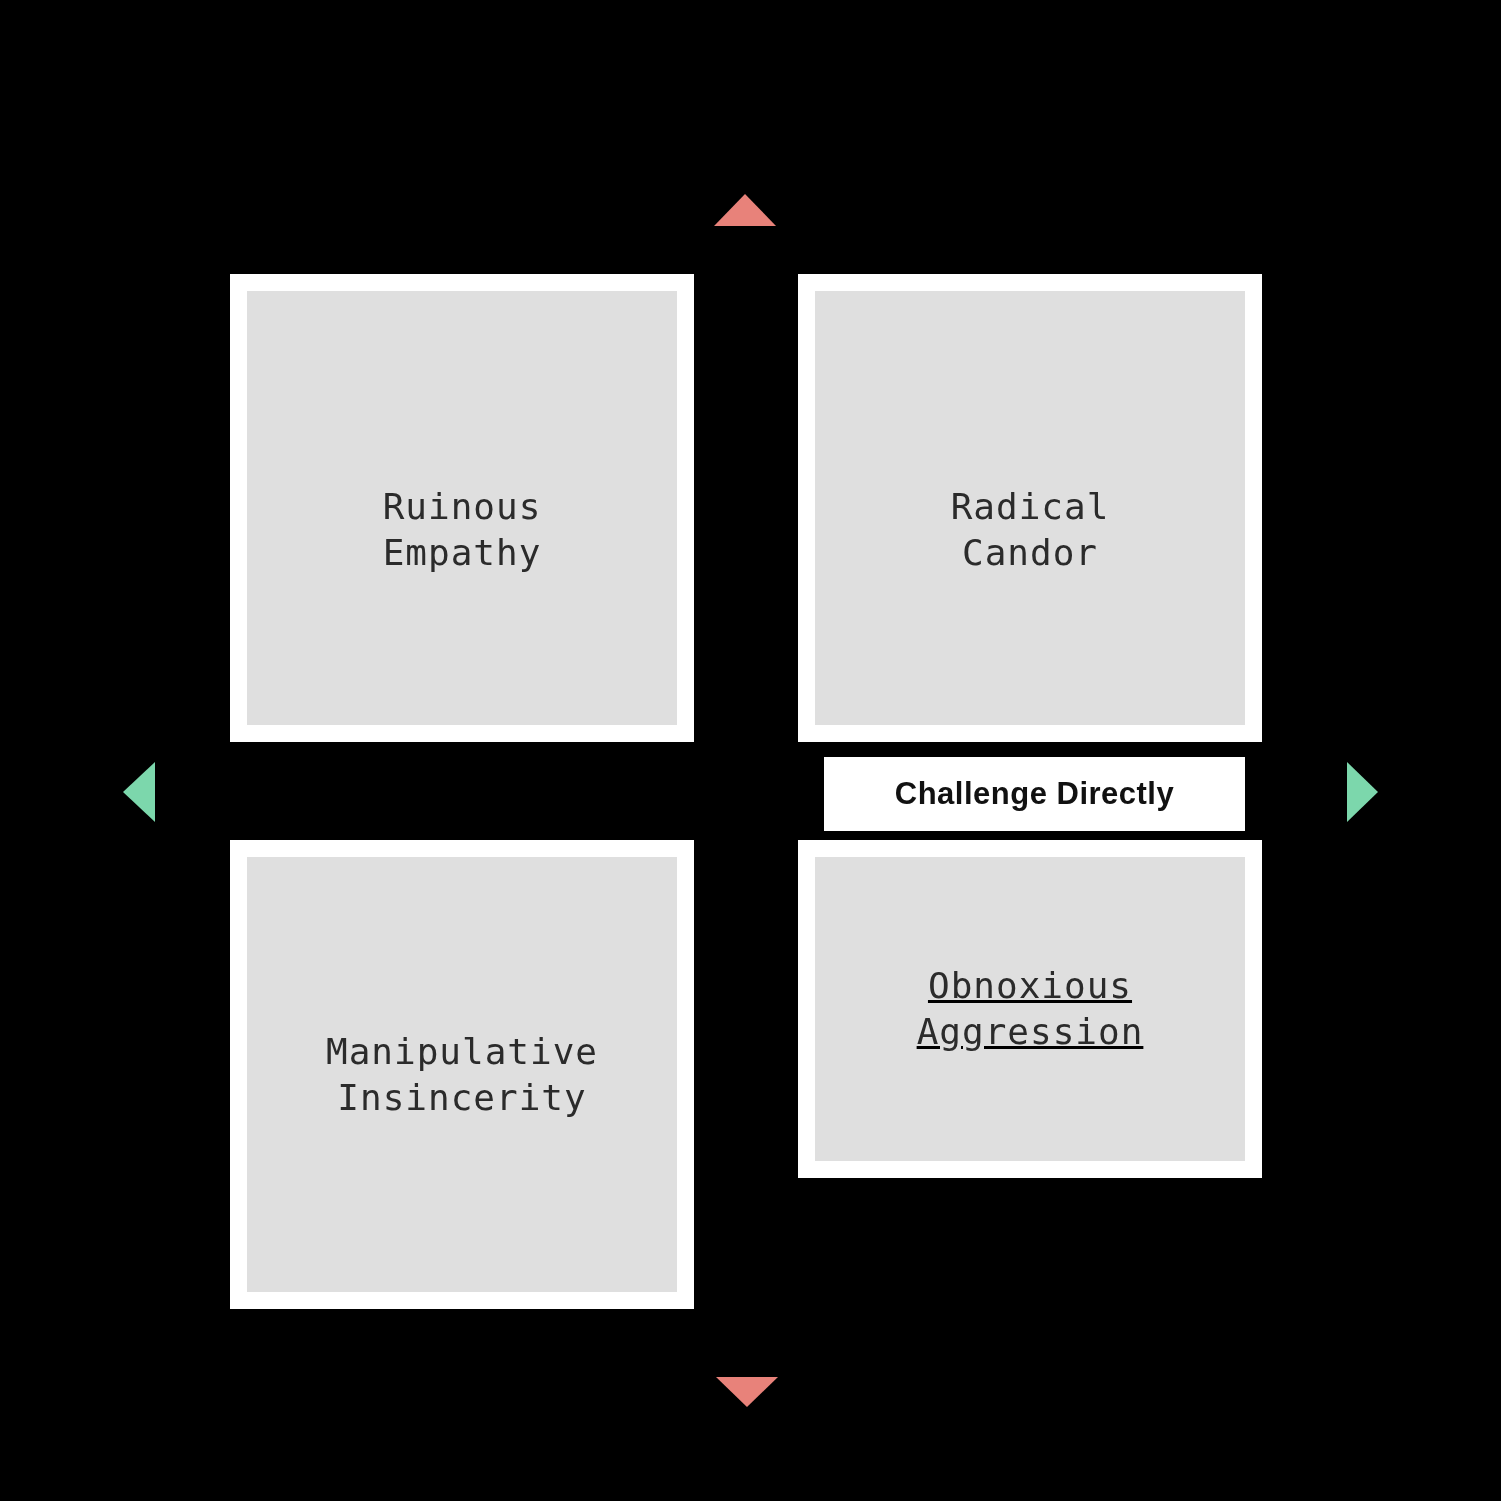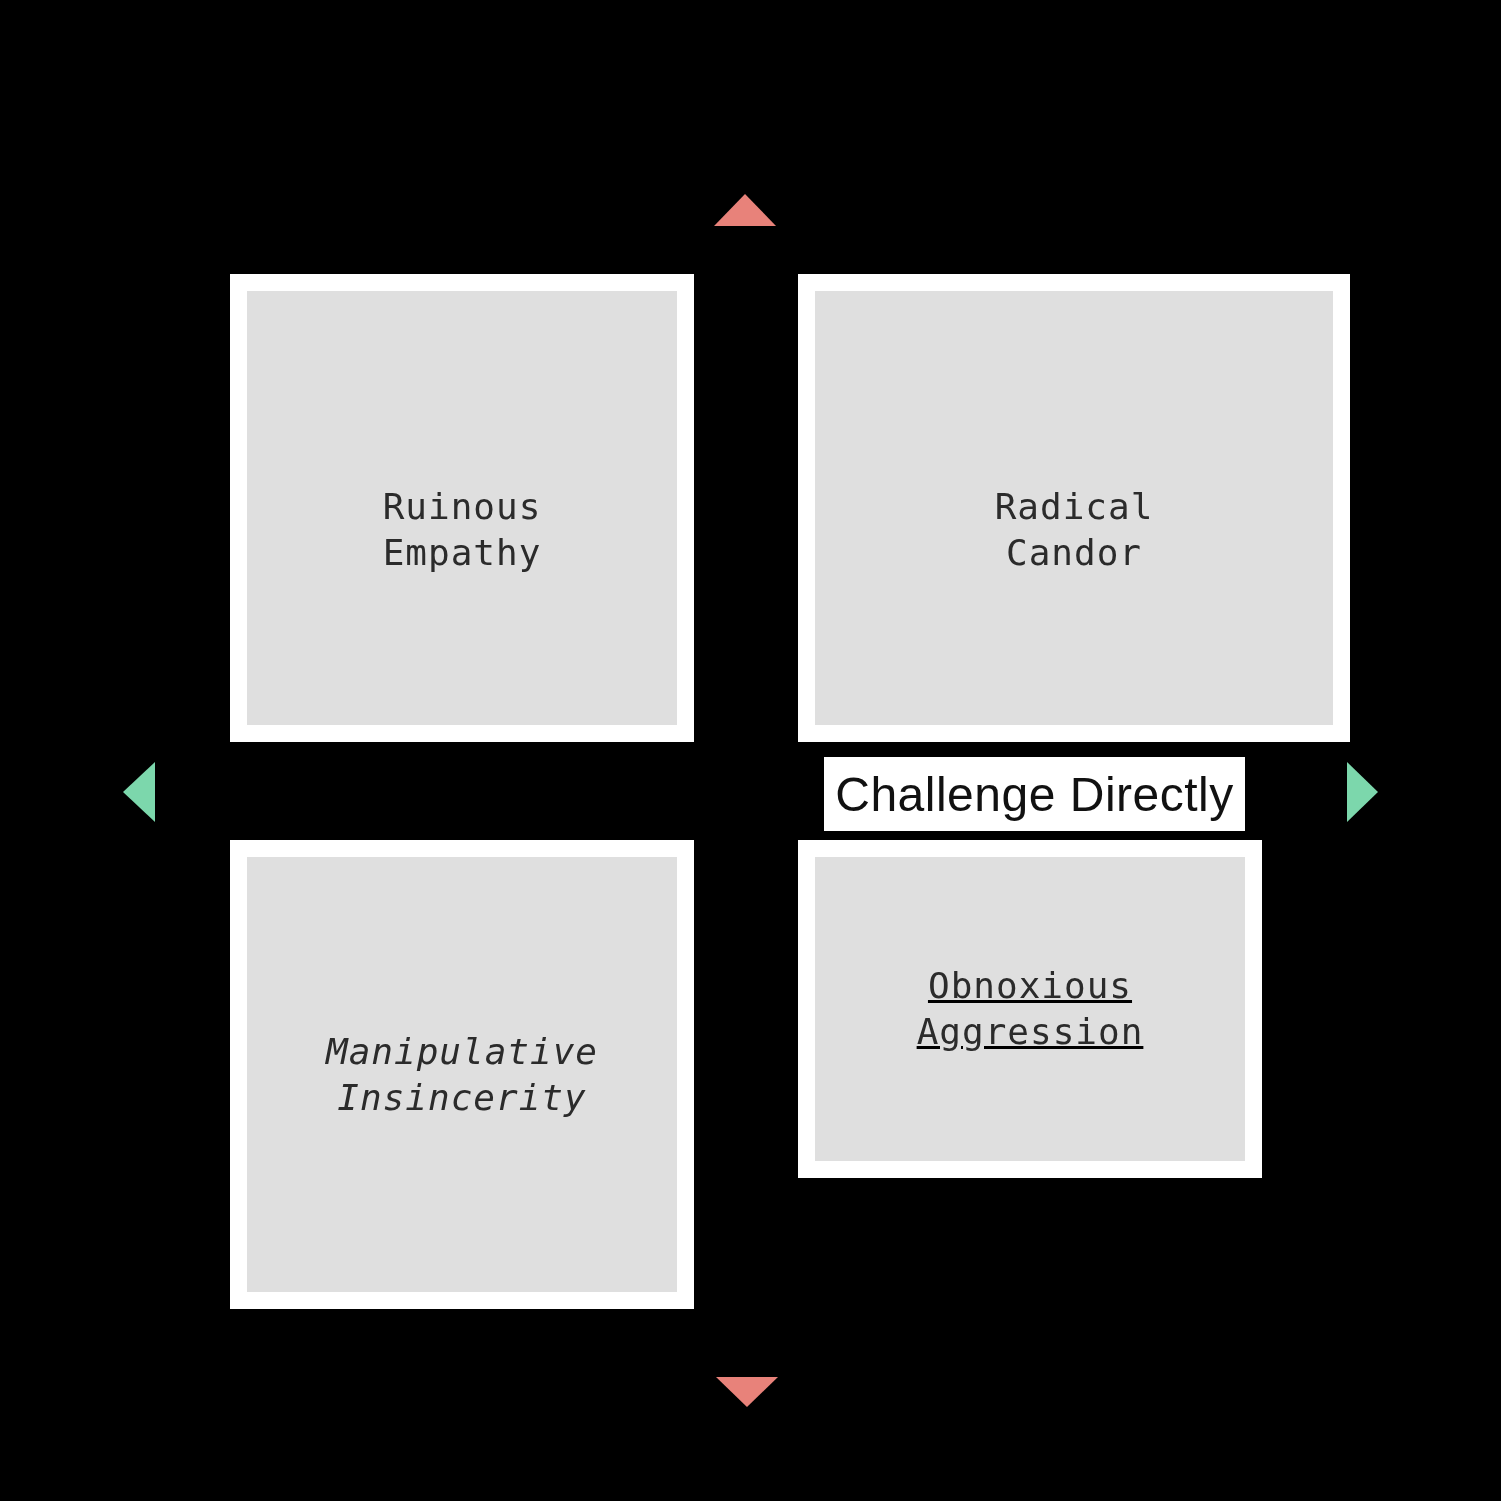--- a/index.html
+++ b/index.html
@@ -42,37 +42,37 @@
     font-weight: 300;
     font-size: 36px;
     line-height: 46px;
     letter-spacing: 1px;
     color: var(--quadrant-text);
     text-align: center;
     white-space: pre-line;
   }
   .q-top .q-label { transform: translateY(22px); }
   .card-tl { left: 218px; top: 274px;  width: 464px; height: 468px; }
-  .card-tr { left: 786px; top: 274px;  width: 552px; height: 468px; }
-  .card-bl { left: 218px; top: 840px;  width: 464px; height: 469px; font-style: italic; }
+  .card-tr { left: 786px; top: 274px;  width: 464px; height: 468px; }
+  .card-bl { left: 218px; top: 840px;  width: 464px; height: 469px; }
   .card-br { left: 786px; top: 840px;  width: 464px; height: 338px; text-decoration: underline; }
 
   
   .axis-label-box {
     position: absolute;
     left: 812px; top: 757px;
     width: 421px; height: 74px;
     background: var(--card-frame);
     display: flex;
     align-items: center;
     justify-content: center;
   }
   .axis-label-text {
-    font-size: 48px;
-    font-weight: 400;
+    font-size: 31px;
+    font-weight: 700;
     letter-spacing: 0.5px;
     color: var(--axis-text);
     white-space: nowrap;
   }
 
   
   .arrow { position: absolute; width: 0; height: 0; }
   .arrow-up {
     left: 702px; top: 194px;
     border-left: 31px solid transparent;

